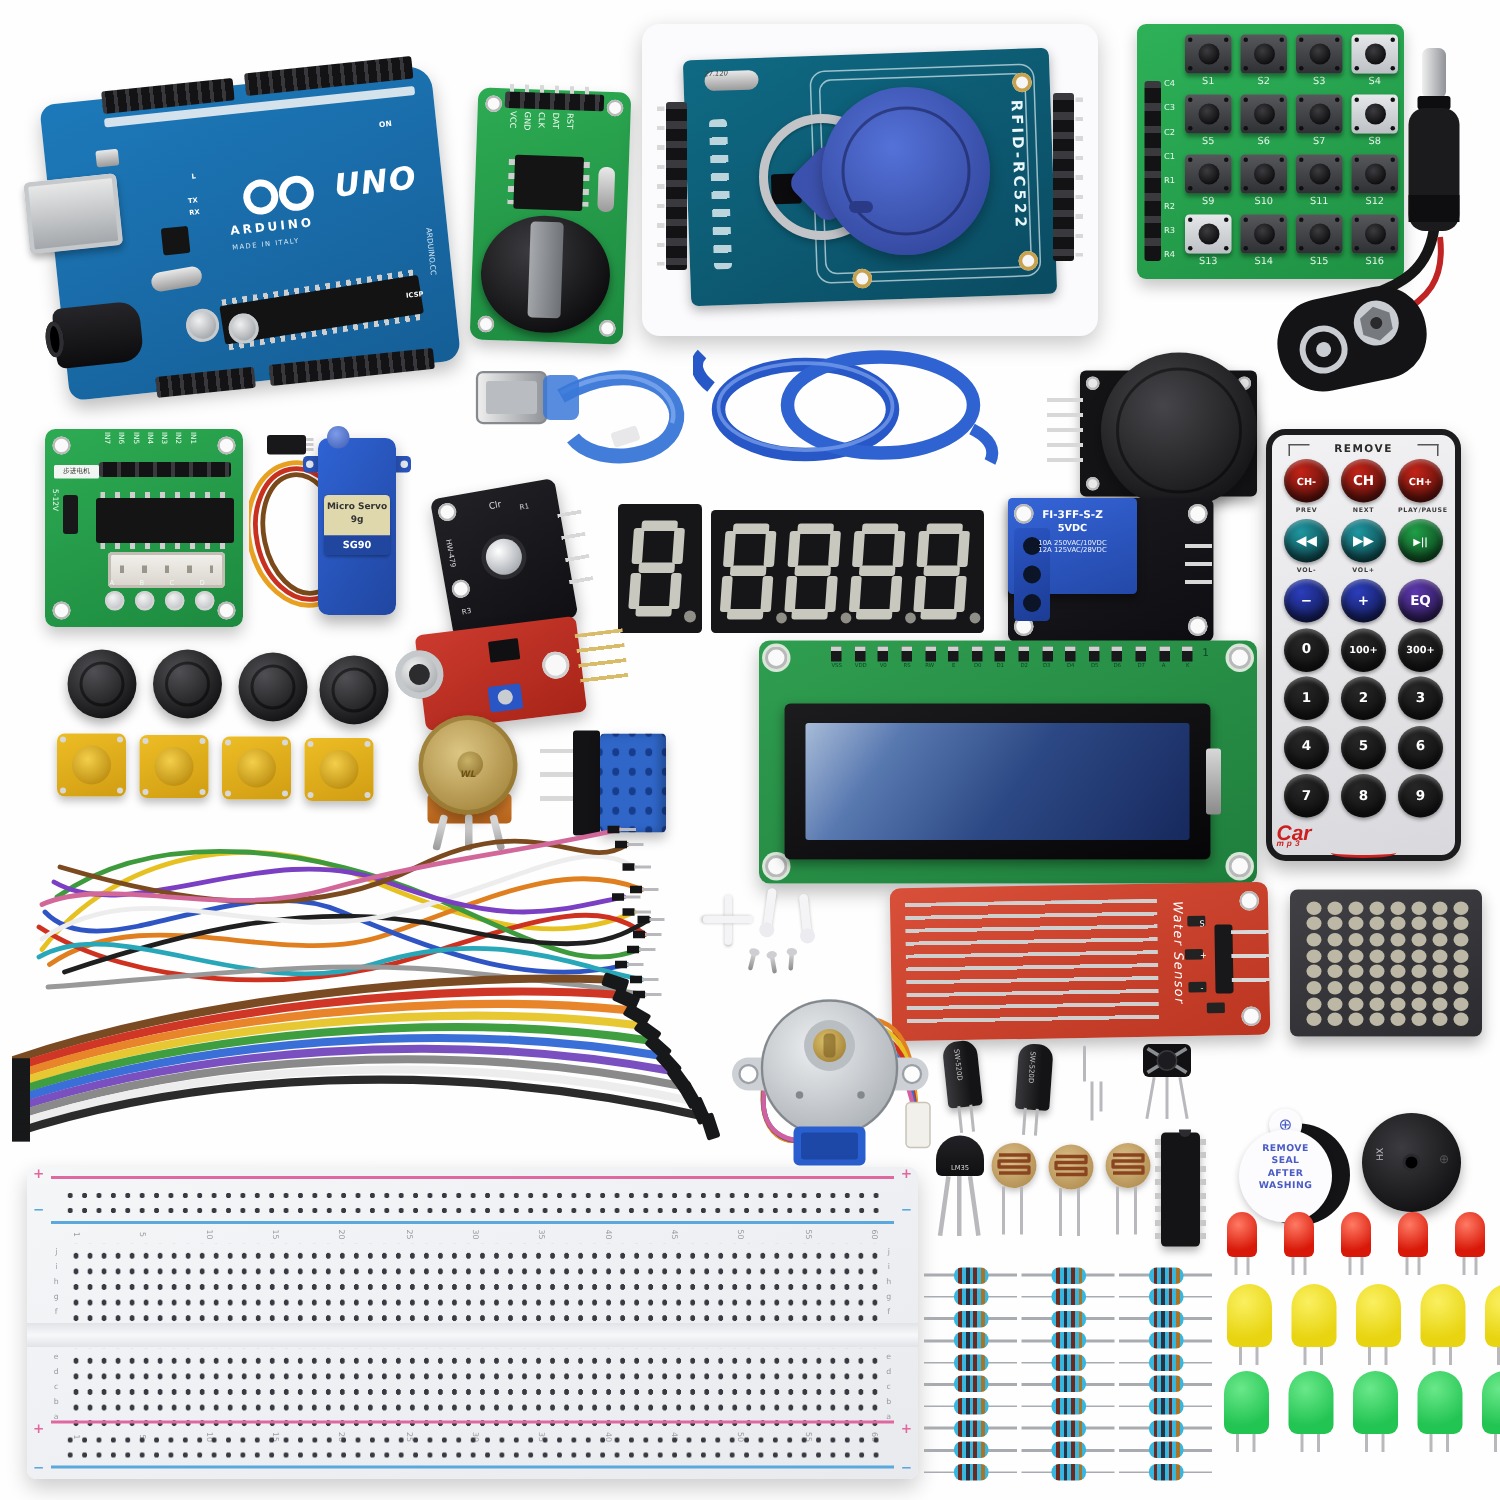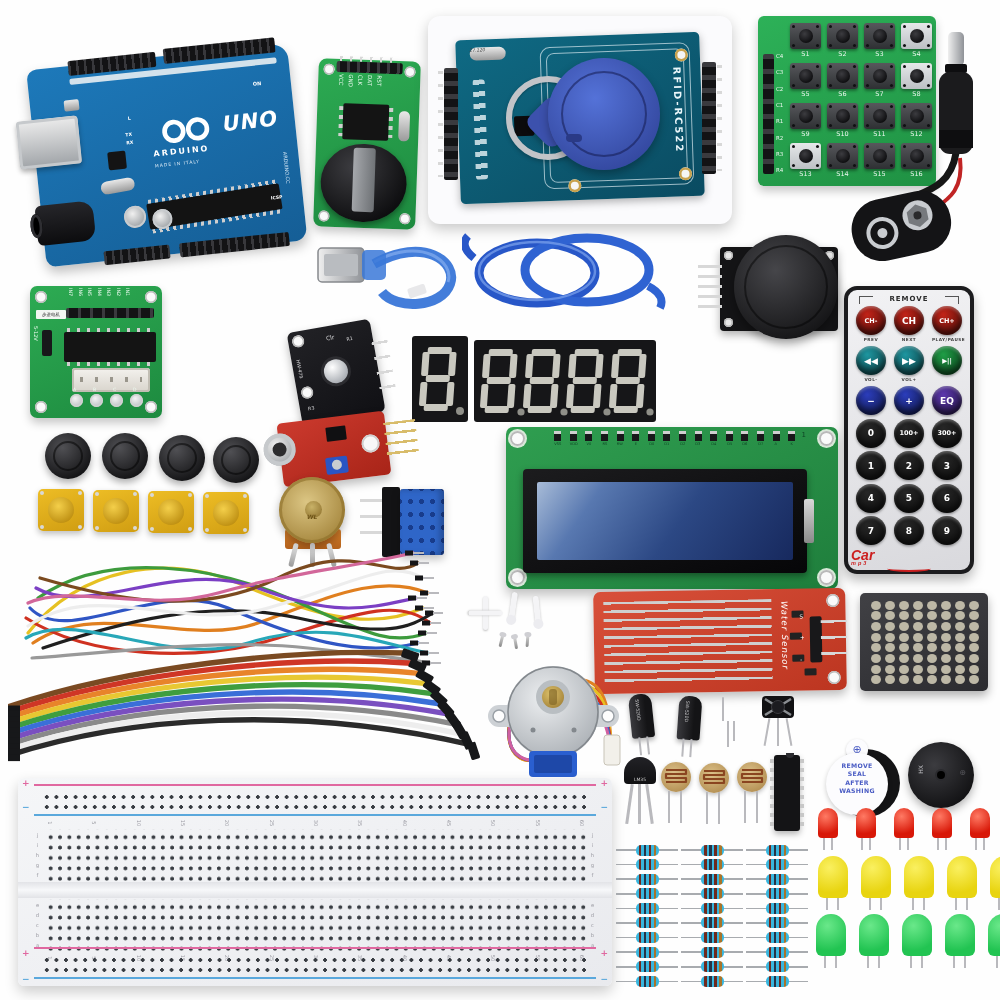--- a/index.html
+++ b/index.html
@@ -629,20 +629,35 @@
             <div class="uledc"></div>
           </div>
           <div class="uled">
             <div class="uledl">D</div>
             <div class="uledc"></div>
           </div>
         </div>
     </div>
   </div>
 
+  <div class="comp" id="servo">
+    <svg style="position:absolute;left:-10px;top:8px" width="86" height="122" viewBox="0 0 86 122">
+        <ellipse cx="36" cy="62" rx="26" ry="40" fill="none" stroke="#7a4a1a" stroke-width="3.2" transform="rotate(-12 36 62)"></ellipse>
+        <ellipse cx="36" cy="62" rx="31" ry="44" fill="none" stroke="#c83020" stroke-width="3.2" transform="rotate(-12 36 62)"></ellipse>
+        <ellipse cx="36" cy="62" rx="36" ry="48" fill="none" stroke="#e8a020" stroke-width="3.2" transform="rotate(-12 36 62)"></ellipse>
+      </svg>
+    <div class="sv-con"></div>
+    <div class="sv-flange"></div>
+    <div class="sv-body"></div>
+    <div class="sv-gear"></div>
+    <div class="sv-label">
+      <span class="sv-l1"><span>Micro Servo</span><br><span>9g</span></span>
+      <span class="sv-l2">SG90</span>
+    </div>
+  </div>
 
   <div class="comp" id="rgbmod">
     <div class="rgb-b">
       <i class="hole" style="left:4px;top:4px"></i>
       <i class="hole" style="left:4px;bottom:26px"></i>
       <span class="rgb-t rgb-hw">HW-479</span>
       <span class="rgb-t rgb-clr">Clr</span>
       <span class="rgb-t rgb-r1">R1</span>
       <span class="rgb-t rgb-r3">R3</span>
       <i class="rgb-led"></i>
@@ -677,20 +692,36 @@
         <circle cx="47" cy="72" r="3.6" fill="#8f8f88"></circle>
       <use href="#segdig" x="51" y="9"></use>
         <circle cx="90" cy="72" r="3.6" fill="#8f8f88"></circle>
       <use href="#segdig" x="94" y="9"></use>
         <circle cx="133" cy="72" r="3.6" fill="#8f8f88"></circle>
       <use href="#segdig" x="137" y="9"></use>
         <circle cx="176" cy="72" r="3.6" fill="#8f8f88"></circle>
     </svg>
   </div>
 
+  <div class="comp" id="relay">
+    <div class="rl-b">
+      <i class="hole" style="left:4px;top:4px"></i>
+      <i class="hole" style="left:4px;bottom:4px"></i>
+      <i class="hole" style="right:4px;top:4px"></i>
+      <i class="hole" style="right:4px;bottom:4px"></i>
+      <i class="rl-term"></i>
+      <div class="rl-cube">
+        <span class="rl-m">FI-3FF-S-Z</span>
+        <span class="rl-v">5VDC</span>
+        <span class="rl-r">10A 250VAC/10VDC</span>
+        <span class="rl-r">12A 125VAC/28VDC</span>
+      </div>
+    </div>
+    <i class="rl-pins" style="position:absolute"></i>
+  </div>
 
   <div class="comp" id="sound">
     <div class="sn-b">
       <i class="sn-smd"></i>
       <i class="sn-pot"></i>
       <i class="sn-bh"></i>
     </div>
     <div class="sn-mic"></div>
     <i class="sn-pins" style="position:absolute"></i>
   </div>

